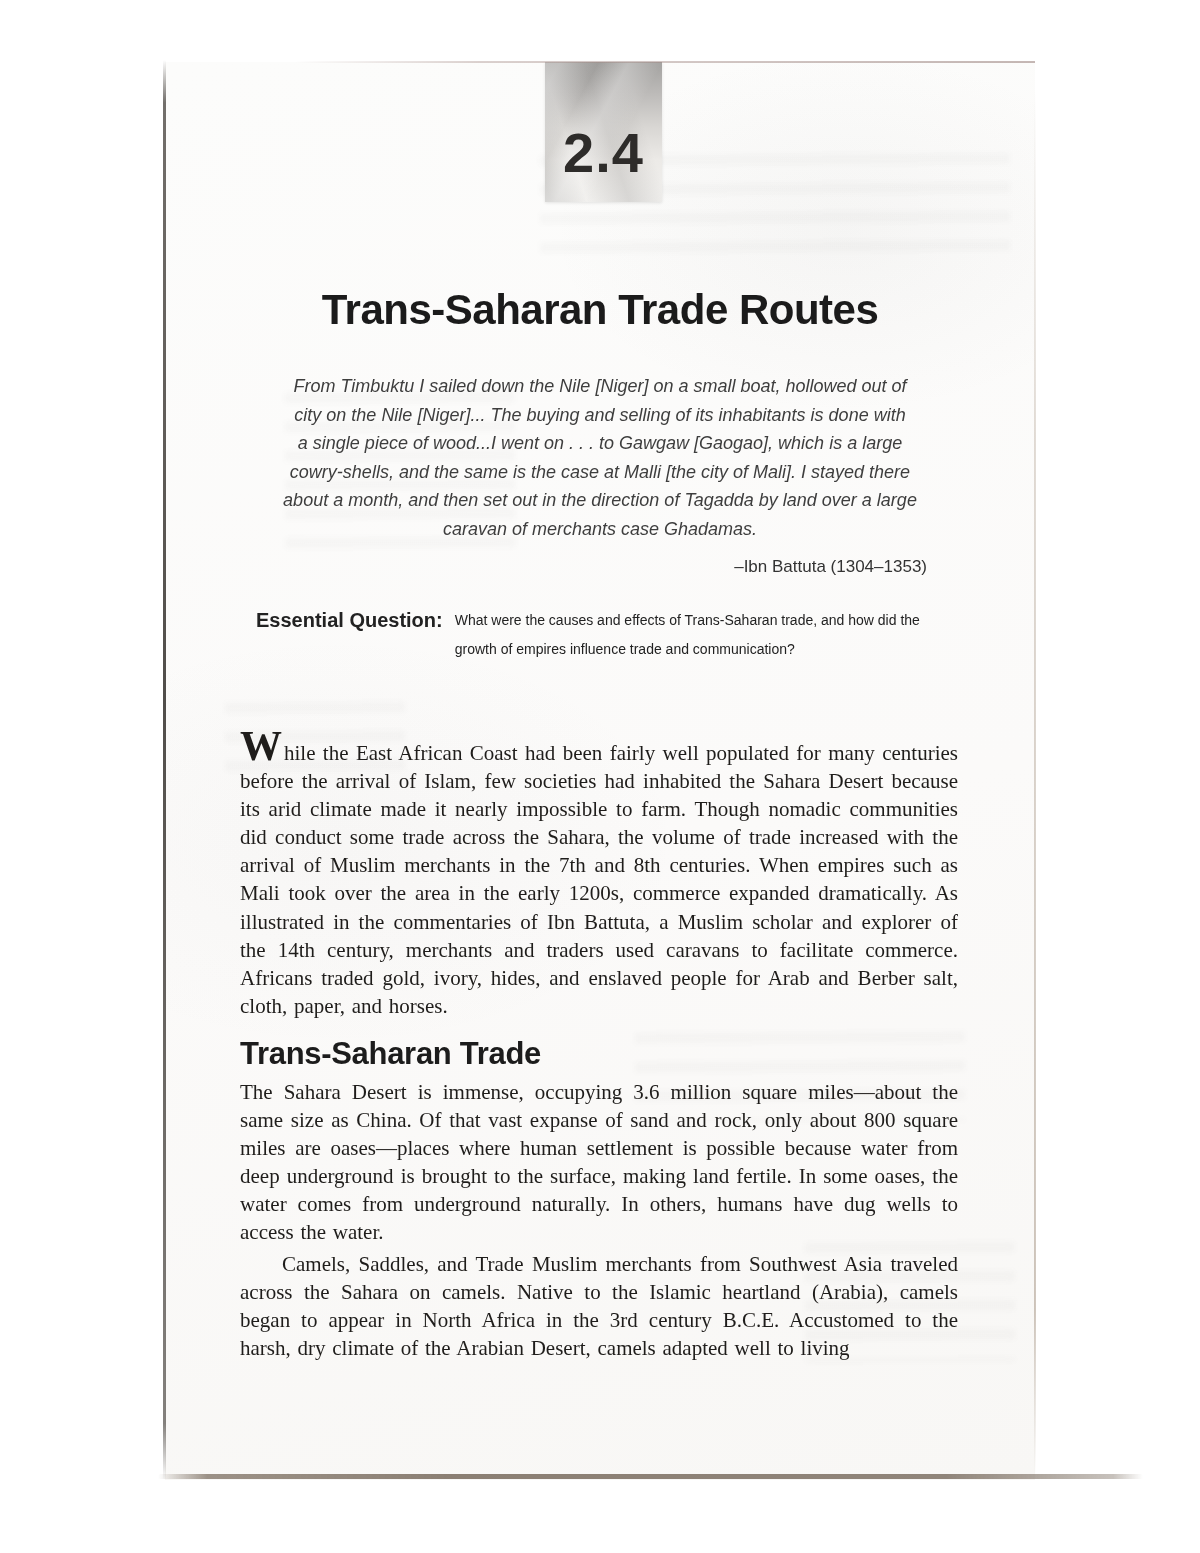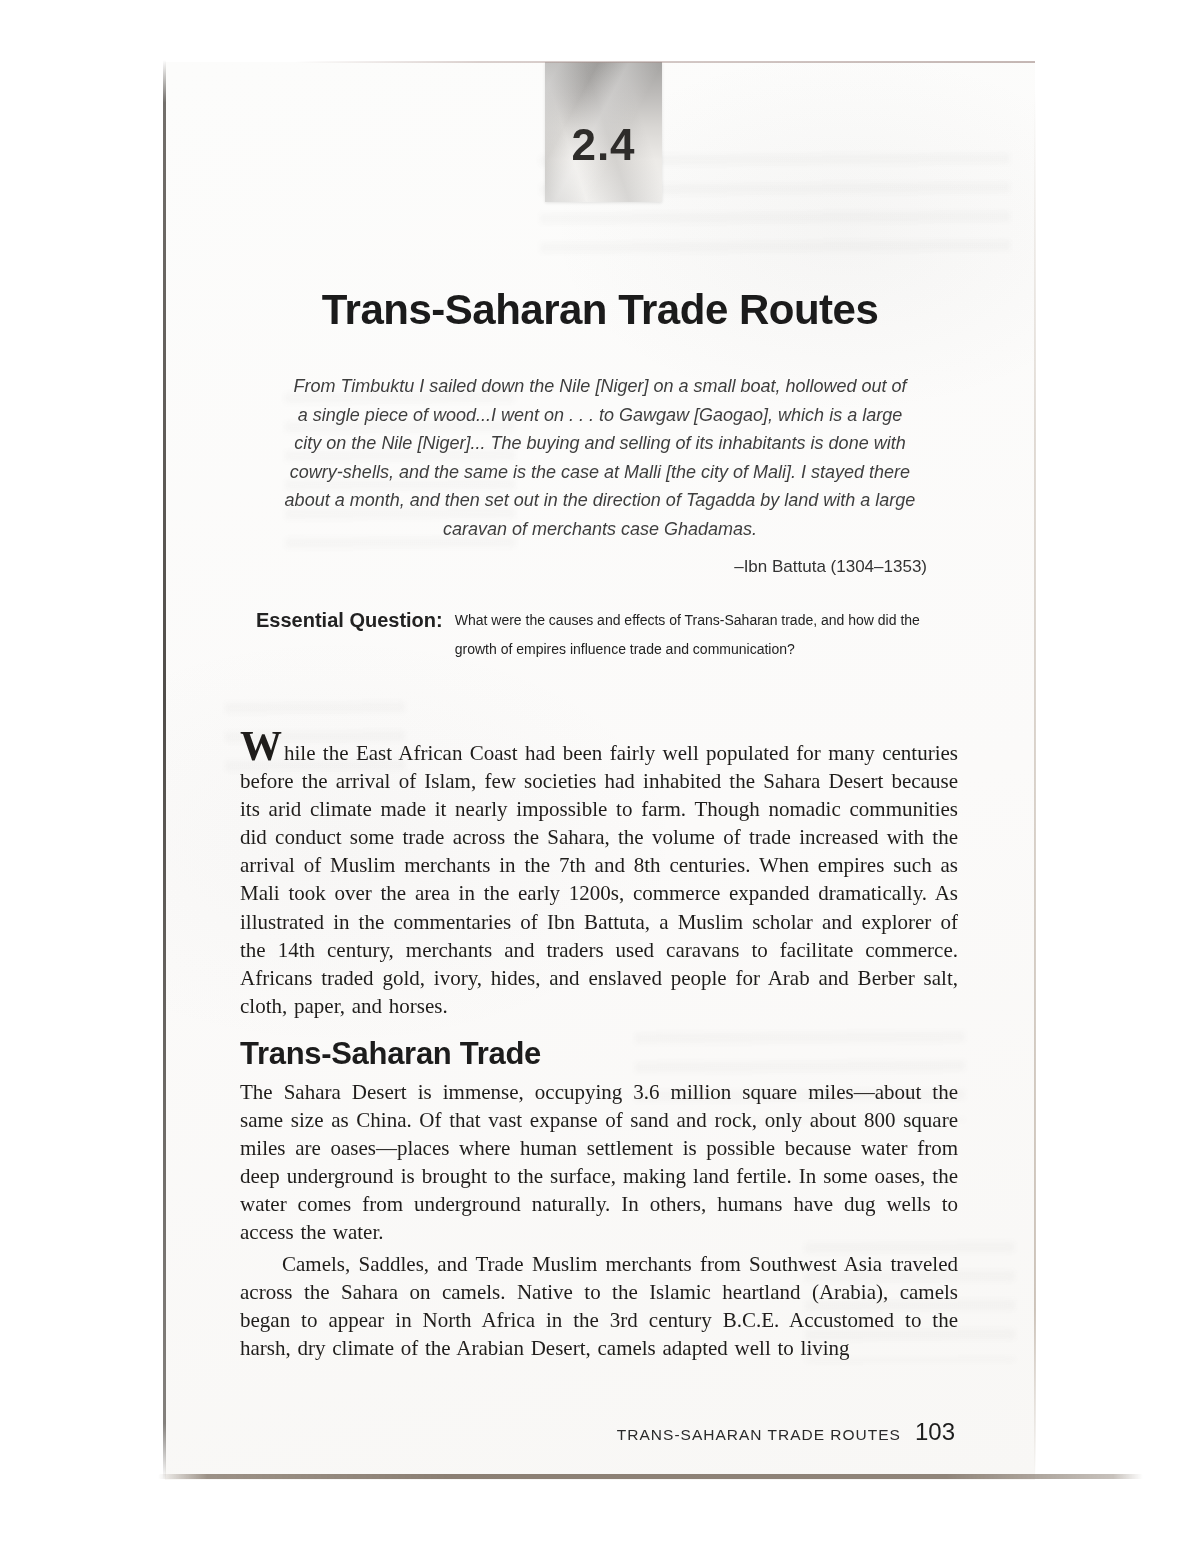--- a/index.html
+++ b/index.html
@@ -32,21 +32,21 @@
   .g3{left:470px;top:970px;width:330px;height:90px;}
   .g4{left:640px;top:1180px;width:210px;height:120px;}
   .g5{left:60px;top:640px;width:180px;height:80px;}
   
   .tape{position:absolute;left:380px;top:0;width:117px;height:140px;
         background:
           linear-gradient(118deg,rgba(255,255,255,0.35) 8%,rgba(255,255,255,0) 28%,rgba(255,255,255,0.3) 44%,rgba(255,255,255,0) 62%),
           linear-gradient(72deg,rgba(118,117,115,0.28) 4%,rgba(0,0,0,0) 26%,rgba(128,126,124,0.22) 52%,rgba(0,0,0,0) 76%),
           linear-gradient(to bottom,#a3a2a0 0%,#bcbab8 22%,#d8d6d3 46%,#eceae7 70%,#f1f0ee 100%);
         box-shadow:0 1px 3px rgba(0,0,0,0.10);}
-  .tape-number{margin-top:58px;text-align:center;font-size:44px;font-weight:700;
+  .tape-number{margin-top:58px;text-align:center;font-size:56px;font-weight:700;
         letter-spacing:1px;color:#2e2c2a;}
   
   .title{position:absolute;top:196px;left:0;width:100%;text-align:center;
         font-size:42px;font-weight:700;letter-spacing:-0.5px;color:#1b1b1b;}
   .epigraph{position:absolute;top:310px;left:0;width:100%;color:#3e3e3e;}
   .quote-line{text-align:center;font-style:italic;font-size:18px;line-height:28.6px;}
   .attribution{margin-top:13px;padding-right:108px;text-align:right;
         font-size:17px;color:#333;}
   .eq{position:absolute;top:544px;left:91px;display:flex;gap:12px;color:#222;}
   .eq-label{font-size:20px;font-weight:700;line-height:29px;white-space:nowrap;}
@@ -79,44 +79,41 @@
     <div class="ghost g5"></div>
 
     <div class="tape">
       <div class="tape-number">2.4</div>
     </div>
 
     <h1 class="title">Trans-Saharan Trade Routes</h1>
 
     <div class="epigraph">
       <div class="quote-line">From Timbuktu I sailed down the Nile [Niger] on a small boat, hollowed out of</div>
+      <div class="quote-line">city on the Nile [Niger]... The buying and selling of its inhabitants is done with</div>
       <div class="quote-line">a single piece of wood...I went on . . . to Gawgaw [Gaogao], which is a large</div>
-      <div class="quote-line">city on the Nile [Niger]... The buying and selling of its inhabitants is done with</div>
       <div class="quote-line">cowry-shells, and the same is the case at Malli [the city of Mali]. I stayed there</div>
-      <div class="quote-line">about a month, and then set out in the direction of Tagadda by land with a large</div>
+      <div class="quote-line">about a month, and then set out in the direction of Tagadda by land over a large</div>
       <div class="quote-line">caravan of merchants case Ghadamas.</div>
       <div class="attribution">–Ibn Battuta (1304–1353)</div>
     </div>
 
     <div class="eq">
       <span class="eq-label">Essential Question:</span>
       <span class="eq-text">What were the causes and effects of Trans-Saharan trade, and how did the growth of empires influence trade and communication?</span>
     </div>
 
     <p class="body p1"><span class="dropcap">W</span><span>hile the East African Coast had been fairly well populated for many centuries before the arrival of Islam, few societies had inhabited the </span><b>Sahara Desert</b><span> because its arid climate made it nearly impossible to farm. Though nomadic communities did conduct some trade across the Sahara, the volume of trade increased with the arrival of Muslim merchants in the 7th and 8th centuries. When empires such as Mali took over the area in the early 1200s, commerce expanded dramatically. As illustrated in the commentaries of Ibn Battuta, a Muslim scholar and explorer of the 14th century, merchants and traders used caravans to facilitate commerce. Africans traded gold, ivory, hides, and enslaved people for Arab and Berber salt, cloth, paper, and horses.</span></p>
 
     <h2 class="h2">Trans-Saharan Trade</h2>
 
     <p class="body p2"><span>The Sahara Desert is immense, occupying 3.6 million square miles—about the same size as China. Of that vast expanse of sand and rock, only about 800 square miles are </span><b>oases</b><span>—places where human settlement is possible because water from deep underground is brought to the surface, making land fertile. In some oases, the water comes from underground naturally. In others, humans have dug wells to access the water.</span></p>
 
     <p class="body p3"><b>Camels, Saddles, and Trade</b><span> Muslim merchants from Southwest Asia traveled across the Sahara on camels. Native to the Islamic heartland (Arabia), camels began to appear in North Africa in the 3rd century B.C.E. Accustomed to the harsh, dry climate of the </span><b>Arabian Desert</b><span>, camels adapted well to living</span></p>
 
-    <div class="footer">
-      <span class="running-head">TRANS-SAHARAN TRADE ROUTES</span><span class="page-number">103</span>
-    </div>
 
   </div>
 
   <div class="edge-left"></div>
   <div class="edge-top"></div>
   <div class="edge-right"></div>
   <div class="edge-bottom"></div>
 
 </div>
 

